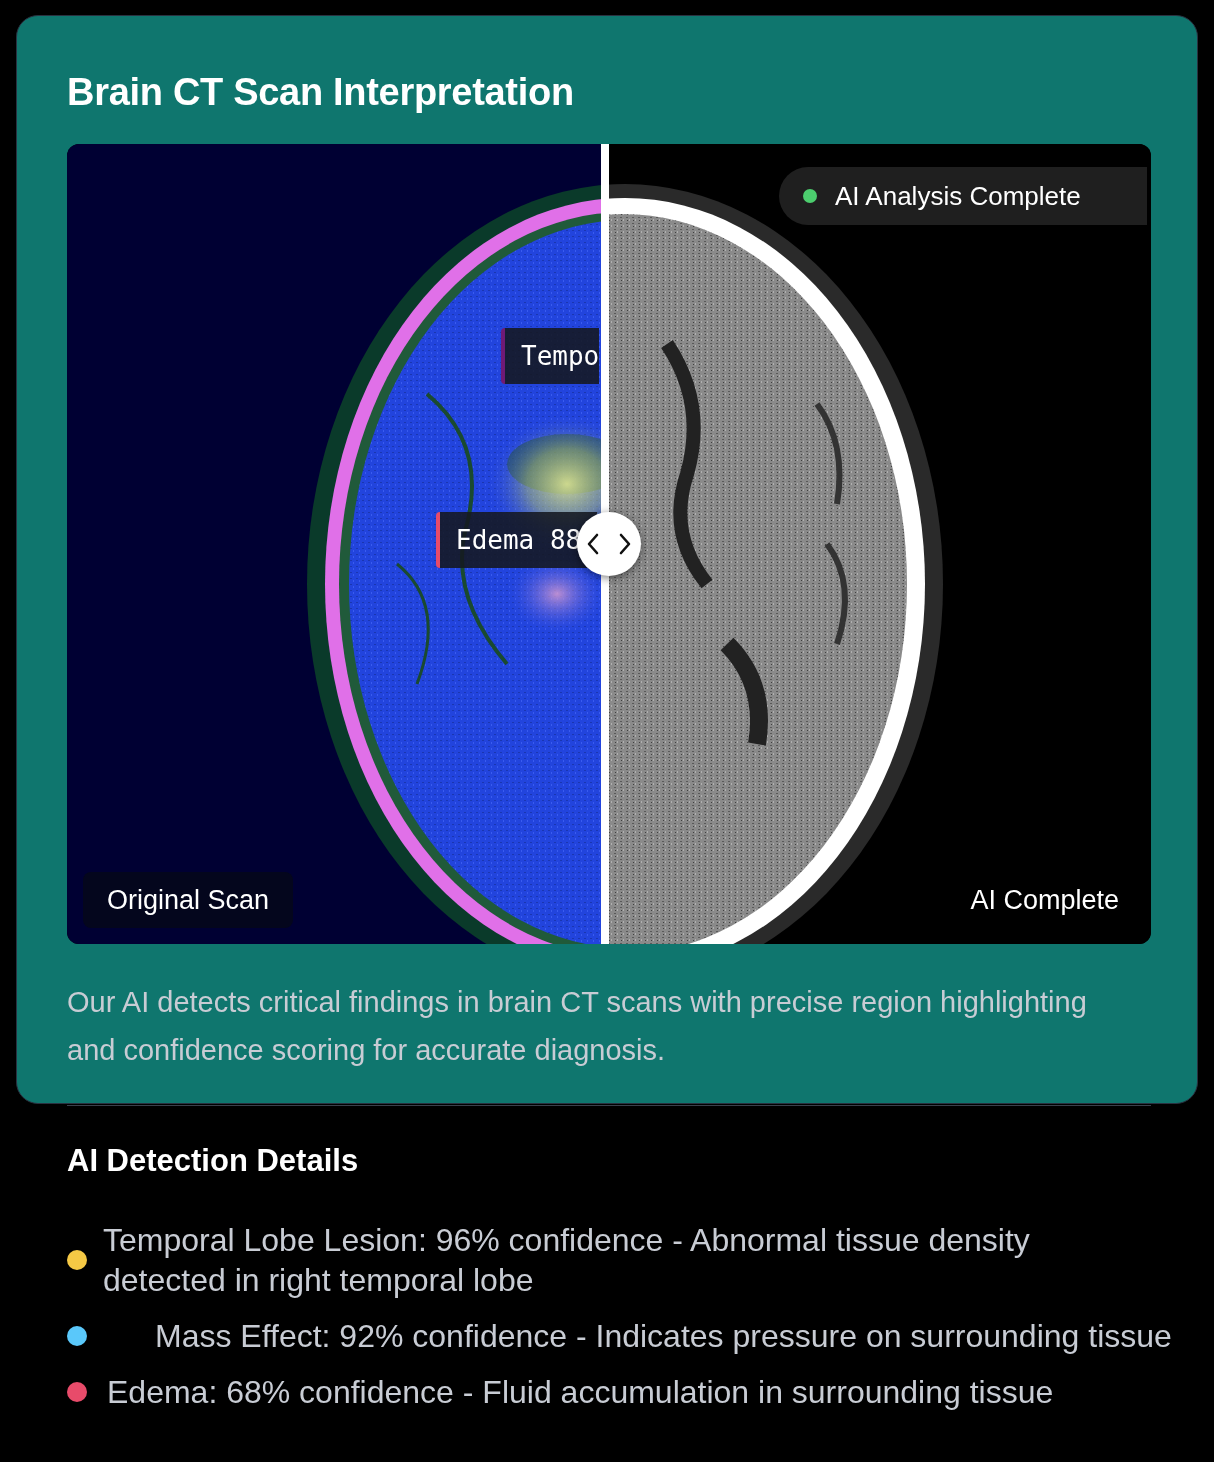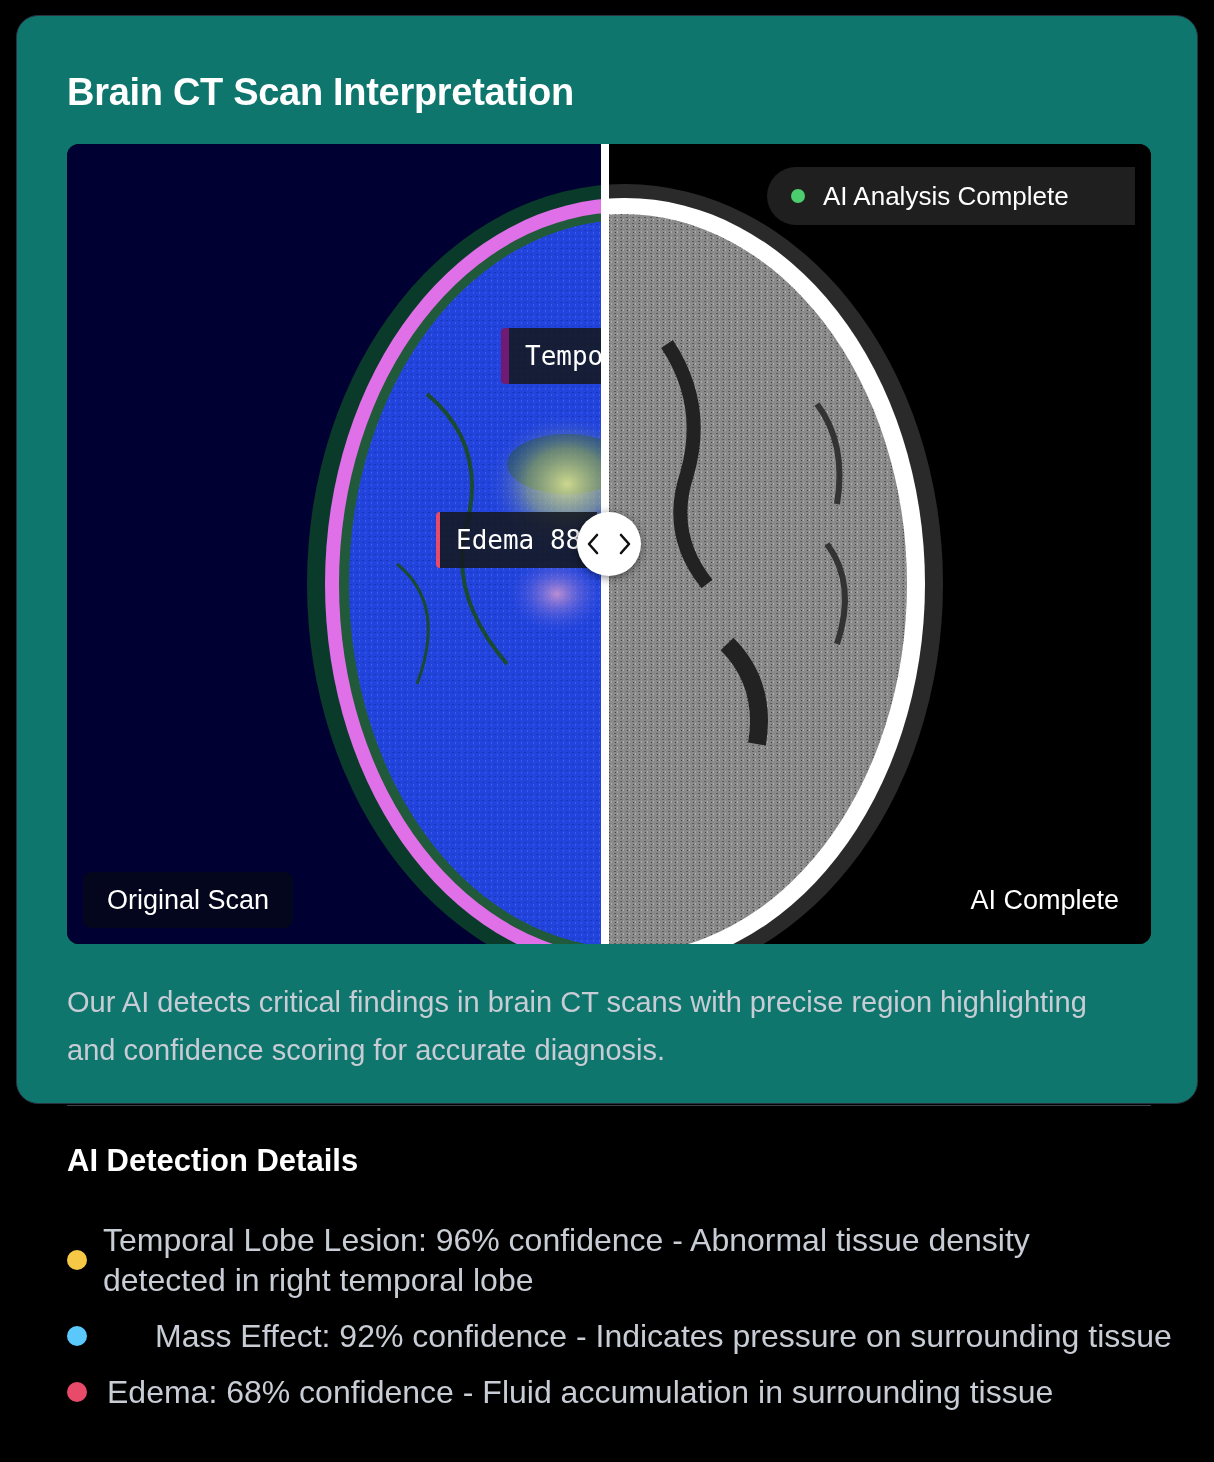--- a/index.html
+++ b/index.html
@@ -37,25 +37,25 @@
     display:flex; align-items:center; justify-content:center; gap:18px;
   }
   .slider-handle svg { display:block; }
   .tag {
     position:absolute; height:56px; box-sizing:border-box;
     background:rgba(20,24,32,0.88); color:#ffffff;
     font-family:"DejaVu Sans Mono", "Liberation Mono", monospace;
     font-size:26px; line-height:56px; padding-left:16px; white-space:nowrap;
     border-radius:4px 0 0 4px;
   }
-  .tag-temporal { left:434px; top:184px; border-left:8px solid #701a75; }
+  .tag-temporal { left:434px; top:184px; border-left:4px solid #701a75; }
   .tag-edema { left:369px; top:368px; border-left:4px solid #e84b6a; }
   .tag-clip { position:absolute; left:0; top:0; width:538px; height:100%; overflow:hidden; }
   .status-pill {
-    position:absolute; right:16px; top:23px; height:58px; width:368px;
+    position:absolute; right:4px; top:23px; height:58px; width:368px;
     background:rgba(40,40,40,0.78); border-radius:29px 0 0 29px;
     display:flex; align-items:center; box-sizing:border-box; padding-left:24px;
     color:#ffffff; font-size:26px;
   }
   .status-dot { width:14px; height:14px; border-radius:50%; background:#4ccd6e; margin-right:18px; }
   .corner-label {
     position:absolute; top:728px; height:56px; line-height:56px;
     color:#ffffff; font-size:27px; padding:0 24px; border-radius:8px;
   }
   .label-left { left:16px; background:rgba(5,8,20,0.7); }

